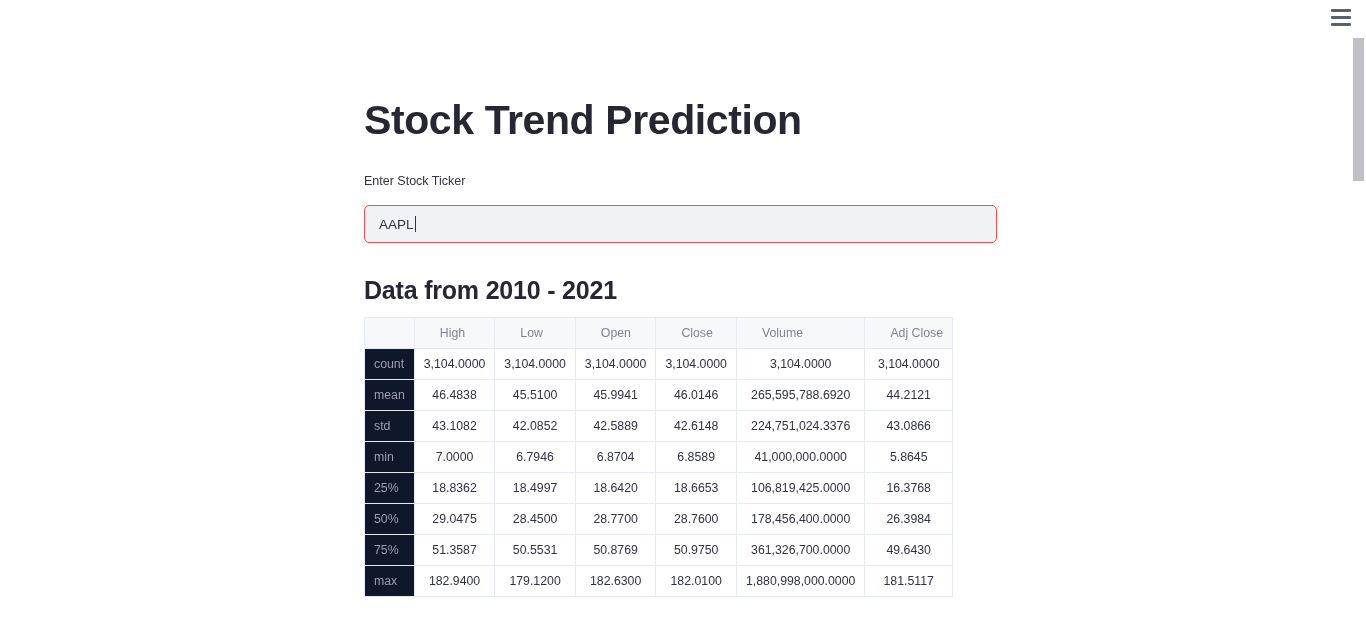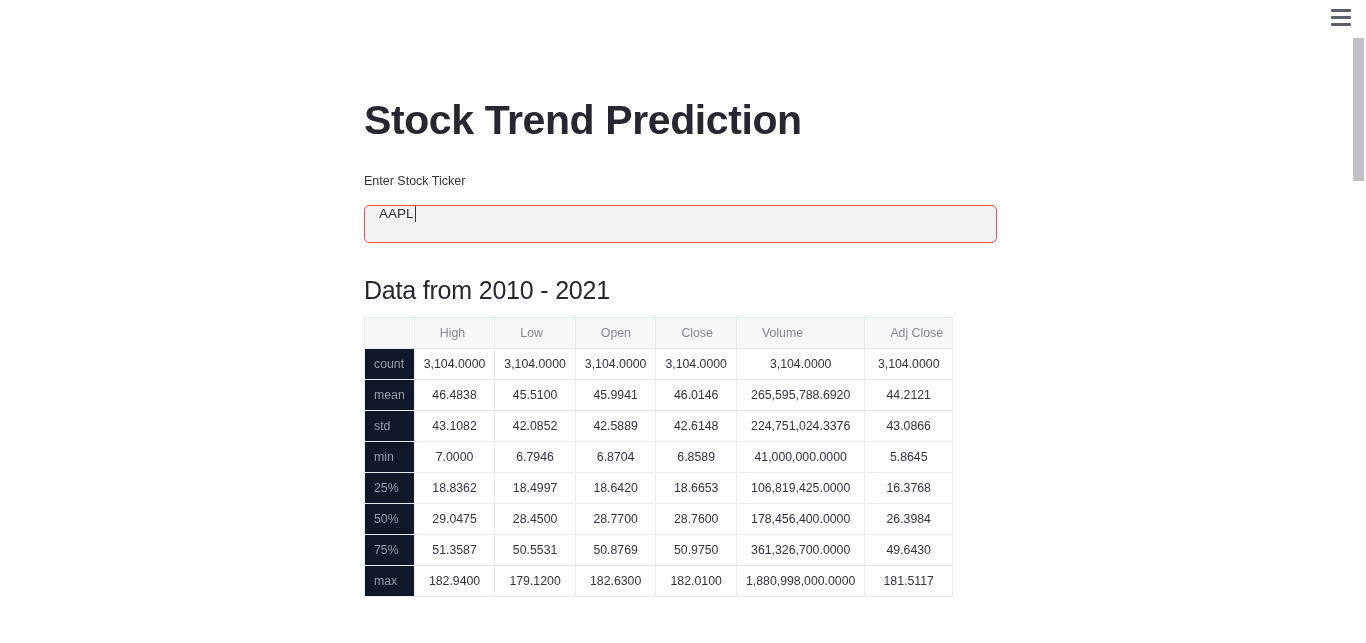--- a/index.html
+++ b/index.html
@@ -59,40 +59,41 @@
     color: #31333f;
     margin-bottom: 16px;
   }
   .text-input {
     position: relative;
     height: 38px;
     background: #f0f2f6;
     border: 1px solid #ff4b4b;
     border-radius: 5px;
     display: flex;
+    align-items: center;
     padding: 0 14px;
   }
   .text-input .value {
     font-size: 13.5px;
     color: #31333f;
     white-space: pre;
   }
   .text-input .caret {
     display: inline-block;
     width: 1px; height: 16px;
     background: #31333f;
     margin-left: 1px;
   }
 
   
   .sub-title {
     margin: 0;
     font-size: 25px;
     line-height: 30px;
-    font-weight: 400;
+    font-weight: 700;
     letter-spacing: -0.2px;
     color: #262730;
   }
   .sub-title.data { margin-top: 32px; }
   .sub-title.chart { margin-top: 44px; }
 
   
   .df-wrap { margin-top: 12px; }
   table.df {
     border-collapse: collapse;

